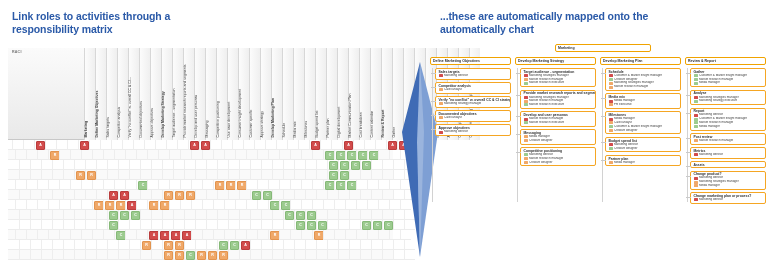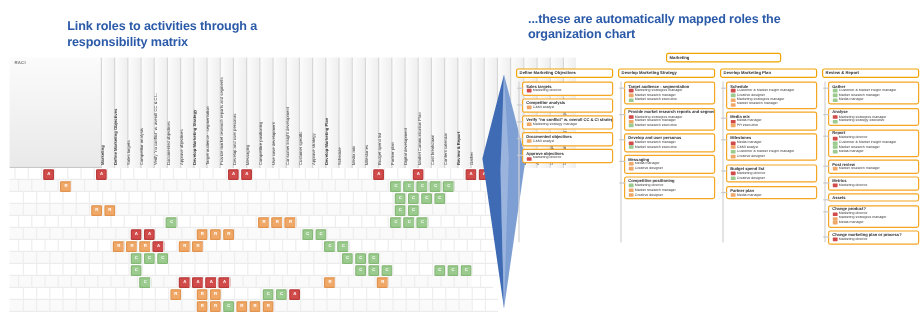--- a/index.html
+++ b/index.html
@@ -13,21 +13,21 @@
 
   
   .heading{
     position:absolute;
     font-weight:bold;
     font-size:10.5px;
     line-height:13px;
     color:#2b5aa8;
     letter-spacing:-0.1px;
   }
-  #left-heading{left:12px;top:16px;width:185px;margin-left:44px;}
+  #left-heading{left:12px;top:10px;width:185px;}
   #right-heading{left:440px;top:10px;width:230px;}
 
   
   #matrix-panel{position:absolute;left:8px;top:48px;width:385px;height:205px;}
   .raci-label{
     position:absolute;left:4px;top:2px;
     font-size:3.6px;color:#777;font-weight:bold;letter-spacing:.2px;
   }
   .mtx-head{
     position:absolute;left:0;top:0;width:385px;height:92px;
@@ -146,21 +146,21 @@
     position:absolute;left:2px;top:11px;width:1px;bottom:4px;background:#d2d2d2;
   }
   .org-col{position:relative;}
 </style>
 </head>
 <body>
 
 <div class="page">
 
   <div class="heading" id="left-heading">Link roles to activities through a responsibility matrix</div>
-  <div class="heading" id="right-heading">...these are automatically mapped roles the organization chart</div>
+  <div class="heading" id="right-heading">...these are automatically mapped onto the automatically chart</div>
 
   <div id="matrix-panel">
     <div class="mtx-head">
       <div class="rowhdr-spacer">
         <div class="raci-label">RACI</div>
       </div>
       <div class="colhdrs" id="col-headers">
           <div class="colhdr strong">
             <span>Marketing</span>
           </div>

